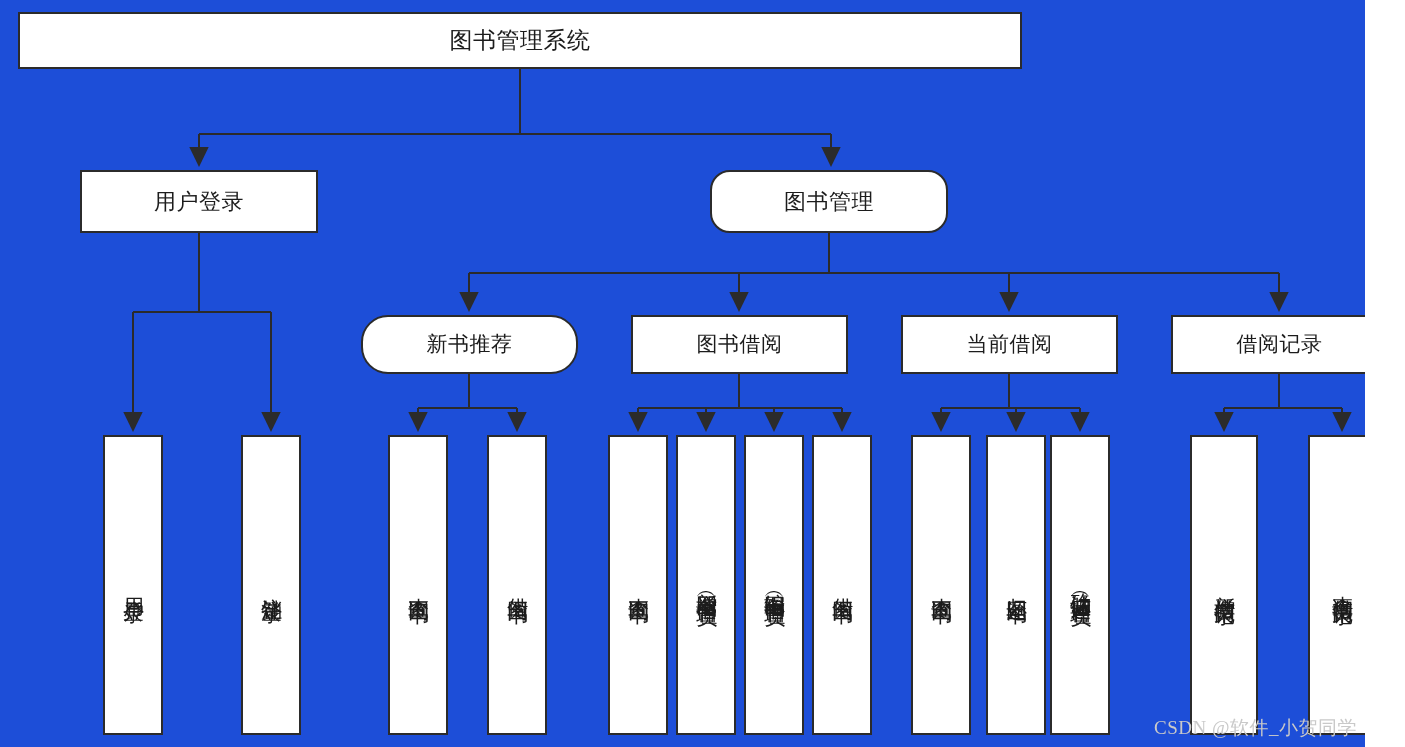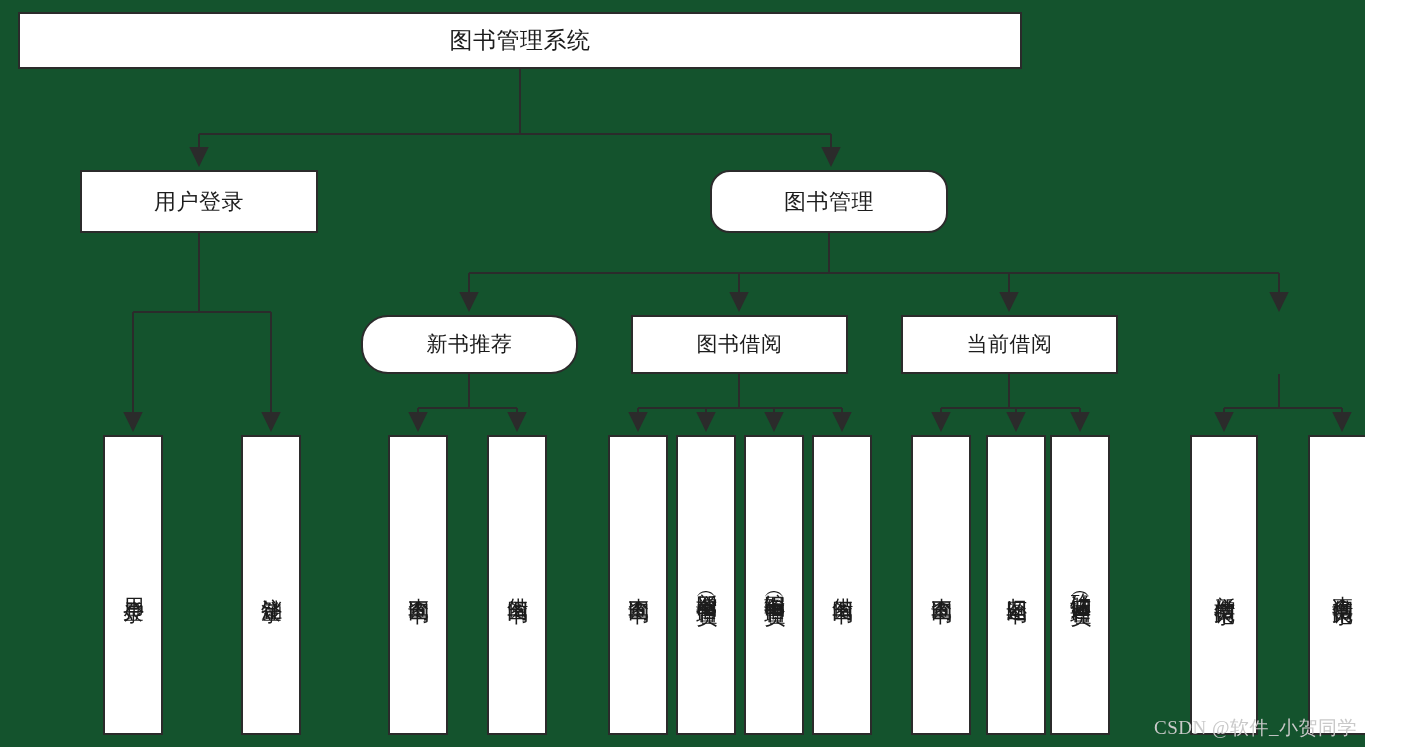--- a/index.html
+++ b/index.html
@@ -9,21 +9,21 @@
     background: #ffffff;
   }
   body {
     font-family: "DejaVu Sans", "Liberation Sans", sans-serif;
     color: #1a1a1a;
   }
   #diagram-root {
     position: relative;
     width: 1365px;
     height: 747px;
-    background: #14532d;
+    background: #1d4ed8;
     overflow: hidden;
   }
   #edge-layer {
     position: absolute;
     left: 0;
     top: 0;
     width: 1405px;
     height: 747px;
     pointer-events: none;
   }
@@ -142,20 +142,23 @@
 
   <div class="node level3" style="left: 361px; top: 315px; width: 217px; height: 59px; border-radius: 27px;">
     <span class="node-label">新书推荐</span>
   </div>
   <div class="node level3" style="left: 901px; top: 315px; width: 217px; height: 59px;">
     <span class="node-label">当前借阅</span>
   </div>
   <div class="node level3" style="left: 631px; top: 315px; width: 217px; height: 59px;">
     <span class="node-label">图书借阅</span>
   </div>
+  <div class="node level3" style="left: 1171px; top: 315px; width: 217px; height: 59px;">
+    <span class="node-label">借阅记录</span>
+  </div>
 
   <div class="node leaf" style="left: 103px; top: 435px; width: 60px; height: 300px;">
     <span class="node-label">用户登录</span>
   </div>
   <div class="node leaf" style="left: 241px; top: 435px; width: 60px; height: 300px;">
     <span class="node-label">注销登录</span>
   </div>
   <div class="node leaf" style="left: 388px; top: 435px; width: 60px; height: 300px;">
     <span class="node-label">查询图书</span>
   </div>

